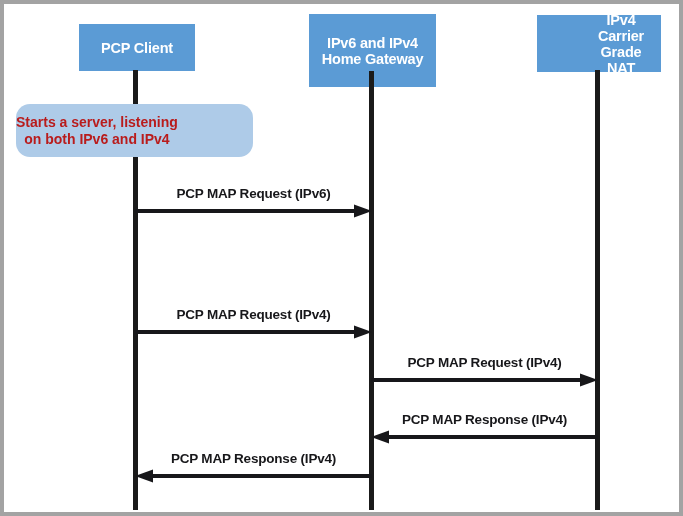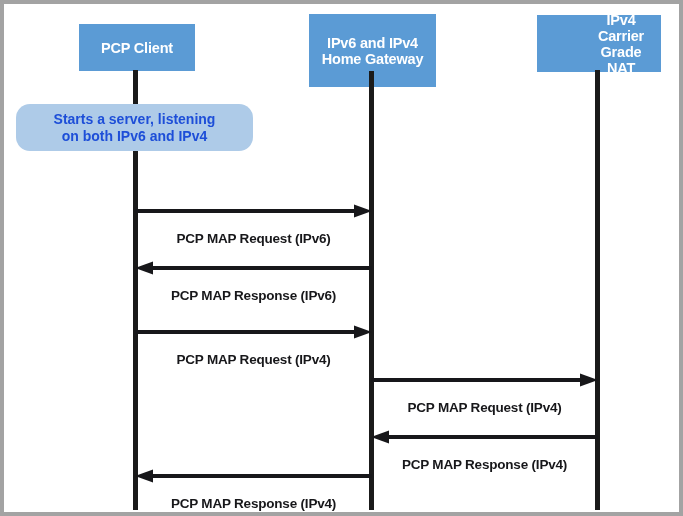--- a/index.html
+++ b/index.html
@@ -54,30 +54,29 @@
   #lifeline-client  { left: 129px; top: 66px; height: 440px; }
   #lifeline-gateway { left: 365px; top: 67px; height: 439px; }
   #lifeline-nat     { left: 591px; top: 66px; height: 440px; }
 
   
   #note-start-server {
     position: absolute;
     left: 12px;
     top: 100px;
     width: 237px;
-    height: 47px;
+    height: 53px;
     background: #aecbe8;
     border-radius: 14px;
-    color: #1d4ed8;
+    color: #b91c1c;
     font-weight: bold;
     font-size: 14px;
     line-height: 17px;
     display: flex;
     align-items: center;
-    justify-content: center;
     text-align: center;
     box-sizing: border-box;
   }
   #note-start-server .lbl { white-space: pre-line; }
 
   
   .message {
     position: absolute;
     height: 32px;
   }
@@ -86,21 +85,20 @@
     left: 0;
     right: 0;
     top: 0;
     text-align: center;
     font-size: 13.5px;
     font-weight: bold;
     color: #17171a;
     letter-spacing: -0.2px;
     white-space: nowrap;
     line-height: 16px;
-    margin-top: 45px;
   }
   .message .arrow-svg {
     position: absolute;
     left: 0;
     bottom: 0;
     display: block;
   }
 
   
   #msg-1 { left: 131px; top: 182px; width: 237px; }
@@ -137,27 +135,20 @@
   </div>
 
   <div class="message" id="msg-1">
     <span class="msg-label">PCP MAP Request (IPv6)</span>
     <svg class="arrow-svg" width="237" height="14" viewBox="0 0 237 14">
       <line x1="0" y1="7" x2="225" y2="7" stroke="#17171a" stroke-width="4"></line>
       <polygon points="237,7 219,0.5 219,13.5" fill="#17171a"></polygon>
     </svg>
   </div>
 
-  <div class="message" id="msg-2">
-    <span class="msg-label">PCP MAP Response (IPv6)</span>
-    <svg class="arrow-svg" width="237" height="14" viewBox="0 0 237 14">
-      <line x1="12" y1="7" x2="237" y2="7" stroke="#17171a" stroke-width="4"></line>
-      <polygon points="0,7 18,0.5 18,13.5" fill="#17171a"></polygon>
-    </svg>
-  </div>
 
   <div class="message" id="msg-3">
     <span class="msg-label">PCP MAP Request (IPv4)</span>
     <svg class="arrow-svg" width="237" height="14" viewBox="0 0 237 14">
       <line x1="0" y1="7" x2="225" y2="7" stroke="#17171a" stroke-width="4"></line>
       <polygon points="237,7 219,0.5 219,13.5" fill="#17171a"></polygon>
     </svg>
   </div>
 
   <div class="message" id="msg-4">

